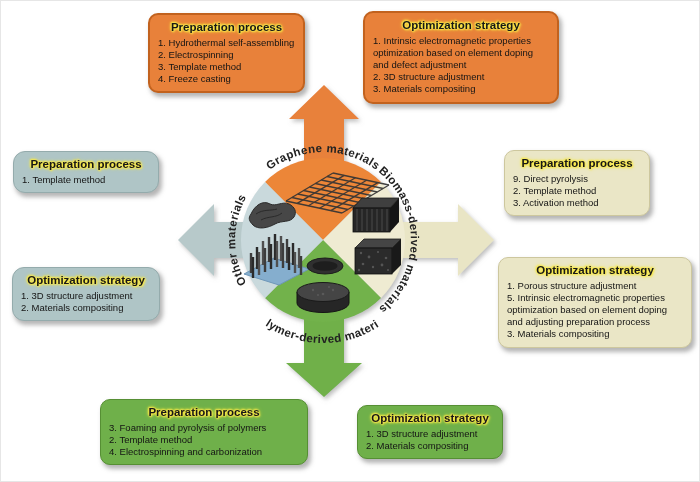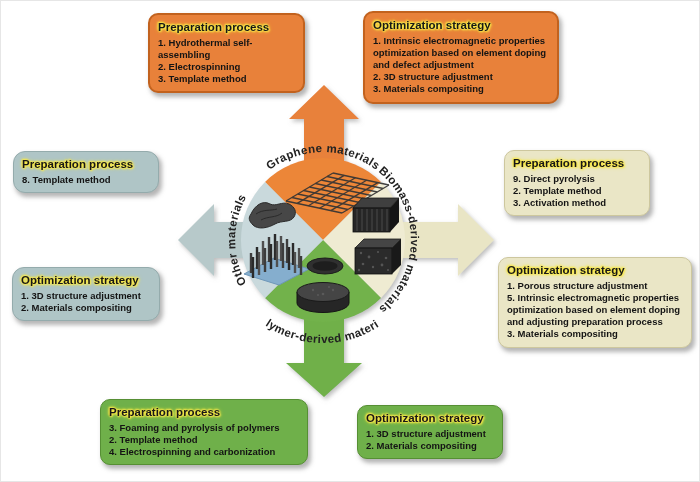--- a/index.html
+++ b/index.html
@@ -13,22 +13,23 @@
     padding:5px 8px 6px 8px;font-size:9.5px;line-height:1.28;color:#141414;
     box-shadow:2.5px 3.5px 4px rgba(110,110,110,.5);
   }
   .box.orange{background:#E8813A;border:2px solid #C2621E;}
   .box.gray  {background:#AFC5C6;border:1px solid #94ABAC;border-radius:12px;}
   .box.beige {background:#EAE6C6;border:1px solid #CDC79E;}
   .box.green {background:#6FB04A;border:1px solid #568F34;}
   .box-title{
     font-weight:bold;font-size:11.5px;margin-bottom:2px;color:#171717;
     text-shadow:0 0 2px #F9E949,0 0 2px #F9E949,1px 1px 2px #F9E949,-1px -1px 2px #F9E949,0 0 4px #F9E949;
-  }
-  .box-item{margin:0;font-weight:bold;}
+    text-align:center;
+  }
+  .box-item{margin:0;}
   .arc-label{
     font-family:"Liberation Sans",sans-serif;font-size:11.5px;font-weight:bold;
     fill:#222222;letter-spacing:.4px;
   }
 </style>
 </head>
 <body>
 
 <div id="stage">
 
@@ -163,35 +164,36 @@
       <textPath href="#arc-left" xlink:href="#arc-left" startOffset="50%">Other materials</textPath>
     </text>
   </svg>
 
   <div class="box orange" style="left:147px;top:12px;width:157px;">
     <div class="box-title">Preparation process</div>
     <div>
         <div class="box-item">1. Hydrothermal self-assembling</div>
         <div class="box-item">2. Electrospinning</div>
         <div class="box-item">3. Template method</div>
+        <div class="box-item">4. Freeze casting</div>
       </div>
   </div>
   <div class="box orange" style="left:362px;top:10px;width:196px;">
     <div class="box-title">Optimization strategy</div>
     <div>
         <div class="box-item">1. Intrinsic electromagnetic properties optimization based on element doping and defect adjustment</div>
         <div class="box-item">2. 3D structure adjustment</div>
         <div class="box-item">3. Materials compositing</div>
       </div>
   </div>
 
   <div class="box gray" style="left:12px;top:150px;width:146px;">
     <div class="box-title">Preparation process</div>
     <div>
-        <div class="box-item">8. Template method</div>
+        <div class="box-item">1. Template method</div>
       </div>
   </div>
   <div class="box gray" style="left:11px;top:266px;width:148px;">
     <div class="box-title">Optimization strategy</div>
     <div>
         <div class="box-item">1. 3D structure adjustment</div>
         <div class="box-item">2. Materials compositing</div>
       </div>
   </div>
 

